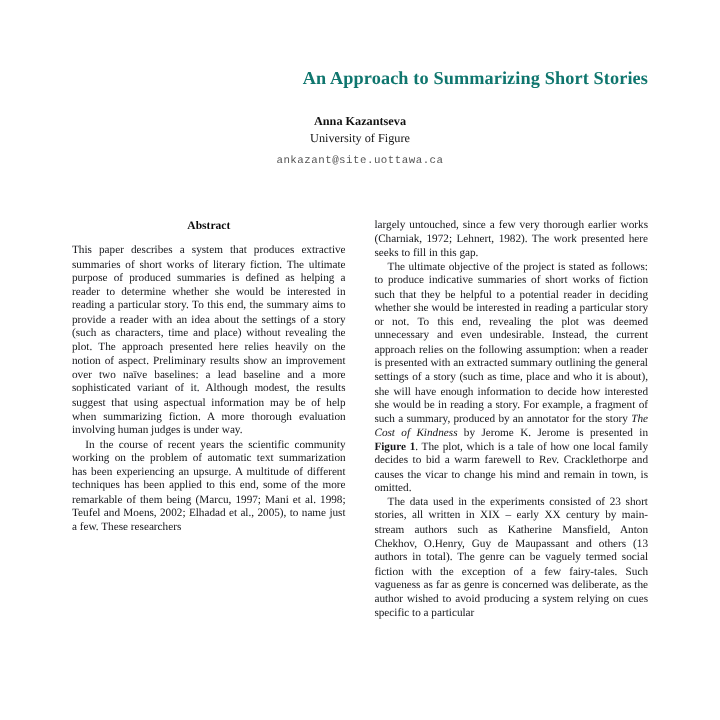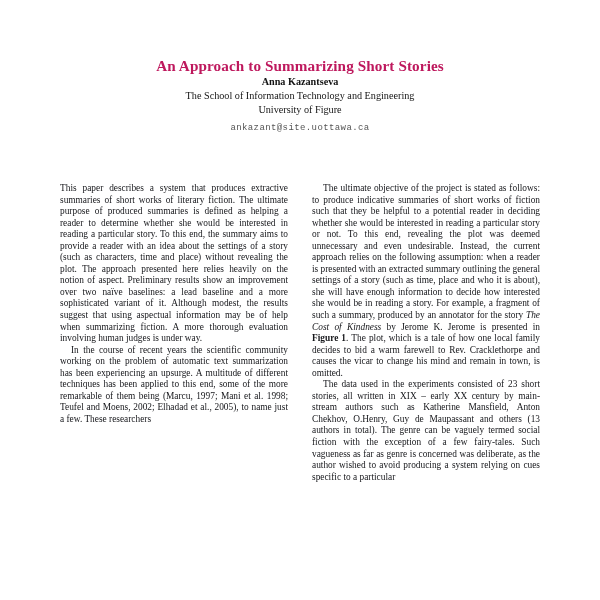--- a/index.html
+++ b/index.html
@@ -18,31 +18,32 @@
     position: relative;
     width: 600px;
     height: 600px;
     background: #ffffff;
     box-sizing: border-box;
     padding: 0 60px;
   }
 
   
   .paper-title {
-    text-align: center;
+    text-align: right;
     font-size: 15.2px;
     font-weight: bold;
     letter-spacing: 0.1px;
     margin: 0;
     padding-top: 57px;
     line-height: 1.2;
-    color: #be185d;
+    color: #0f766e;
   }
   .author-block {
     text-align: center;
+    margin-top: 20px;
   }
   .author-name {
     font-size: 10.2px;
     font-weight: bold;
     line-height: 14px;
     color: #121212;
   }
   .author-affil {
     font-size: 10.2px;
     line-height: 14px;
@@ -114,34 +115,35 @@
 </style>
 </head>
 <body>
 
 <div class="page">
 
   <h1 class="paper-title">An Approach to Summarizing Short Stories</h1>
 
   <div class="author-block">
     <div class="author-name">Anna Kazantseva</div>
-    <div class="author-affil">The School of Information Technology and Engineering</div>
     <div class="author-affil">University of Figure</div>
     <div class="author-email">ankazant@site.uottawa.ca</div>
   </div>
 
   <div class="columns">
 
     <div class="col col-left">
+      <div class="section-heading">Abstract</div>
       <p class="body-text">This paper describes a system that produces extractive summaries of short works of literary fiction. The ultimate purpose of produced summaries is defined as helping a reader to determine whether she would be interested in reading a particular story. To this end, the summary aims to provide a reader with an idea about the settings of a story (such as characters, time and place) without revealing the plot. The approach presented here relies heavily on the notion of aspect. Preliminary results show an improvement over two naïve baselines: a lead baseline and a more sophisticated variant of it. Although modest, the results suggest that using aspectual information may be of help when summarizing fiction. A more thorough evaluation involving human judges is under way.</p>
 
       <p class="body-text indent-first">In the course of recent years the scientific community working on the problem of automatic text summarization has been experiencing an upsurge. A multitude of different techniques has been applied to this end, some of the more remarkable of them being (Marcu, 1997; Mani et al. 1998; Teufel and Moens, 2002; Elhadad et al., 2005), to name just a few. These researchers</p>
     </div>
 
     <div class="col col-right">
+      <p class="body-text">largely untouched, since a few very thorough earlier works (Charniak, 1972; Lehnert, 1982). The work presented here seeks to fill in this gap.</p>
 
       <p class="body-text indent-first"><span>The ultimate objective of the project is stated as follows: to produce indicative summaries of short works of fiction such that they be helpful to a potential reader in deciding whether she would be interested in reading a particular story or not. To this end, revealing the plot was deemed unnecessary and even undesirable. Instead, the current approach relies on the following assumption: when a reader is presented with an extracted summary outlining the general settings of a story (such as time, place and who it is about), she will have enough information to decide how interested she would be in reading a story. For example, a fragment of such a summary, produced by an annotator for the story </span><span class="it">The Cost of Kindness</span><span> by Jerome K. Jerome is presented in </span><span class="bd">Figure 1</span><span>. The plot, which is a tale of how one local family decides to bid a warm farewell to Rev. Cracklethorpe and causes the vicar to change his mind and remain in town, is omitted.</span></p>
 
       <p class="body-text indent-first">The data used in the experiments consisted of 23 short stories, all written in XIX – early XX century by main-stream authors such as Katherine Mansfield, Anton Chekhov, O.Henry, Guy de Maupassant and others (13 authors in total). The genre can be vaguely termed social fiction with the exception of a few fairy-tales. Such vagueness as far as genre is concerned was deliberate, as the author wished to avoid producing a system relying on cues specific to a particular</p>
     </div>
 
   </div>
 </div>
 
 </body></html>

